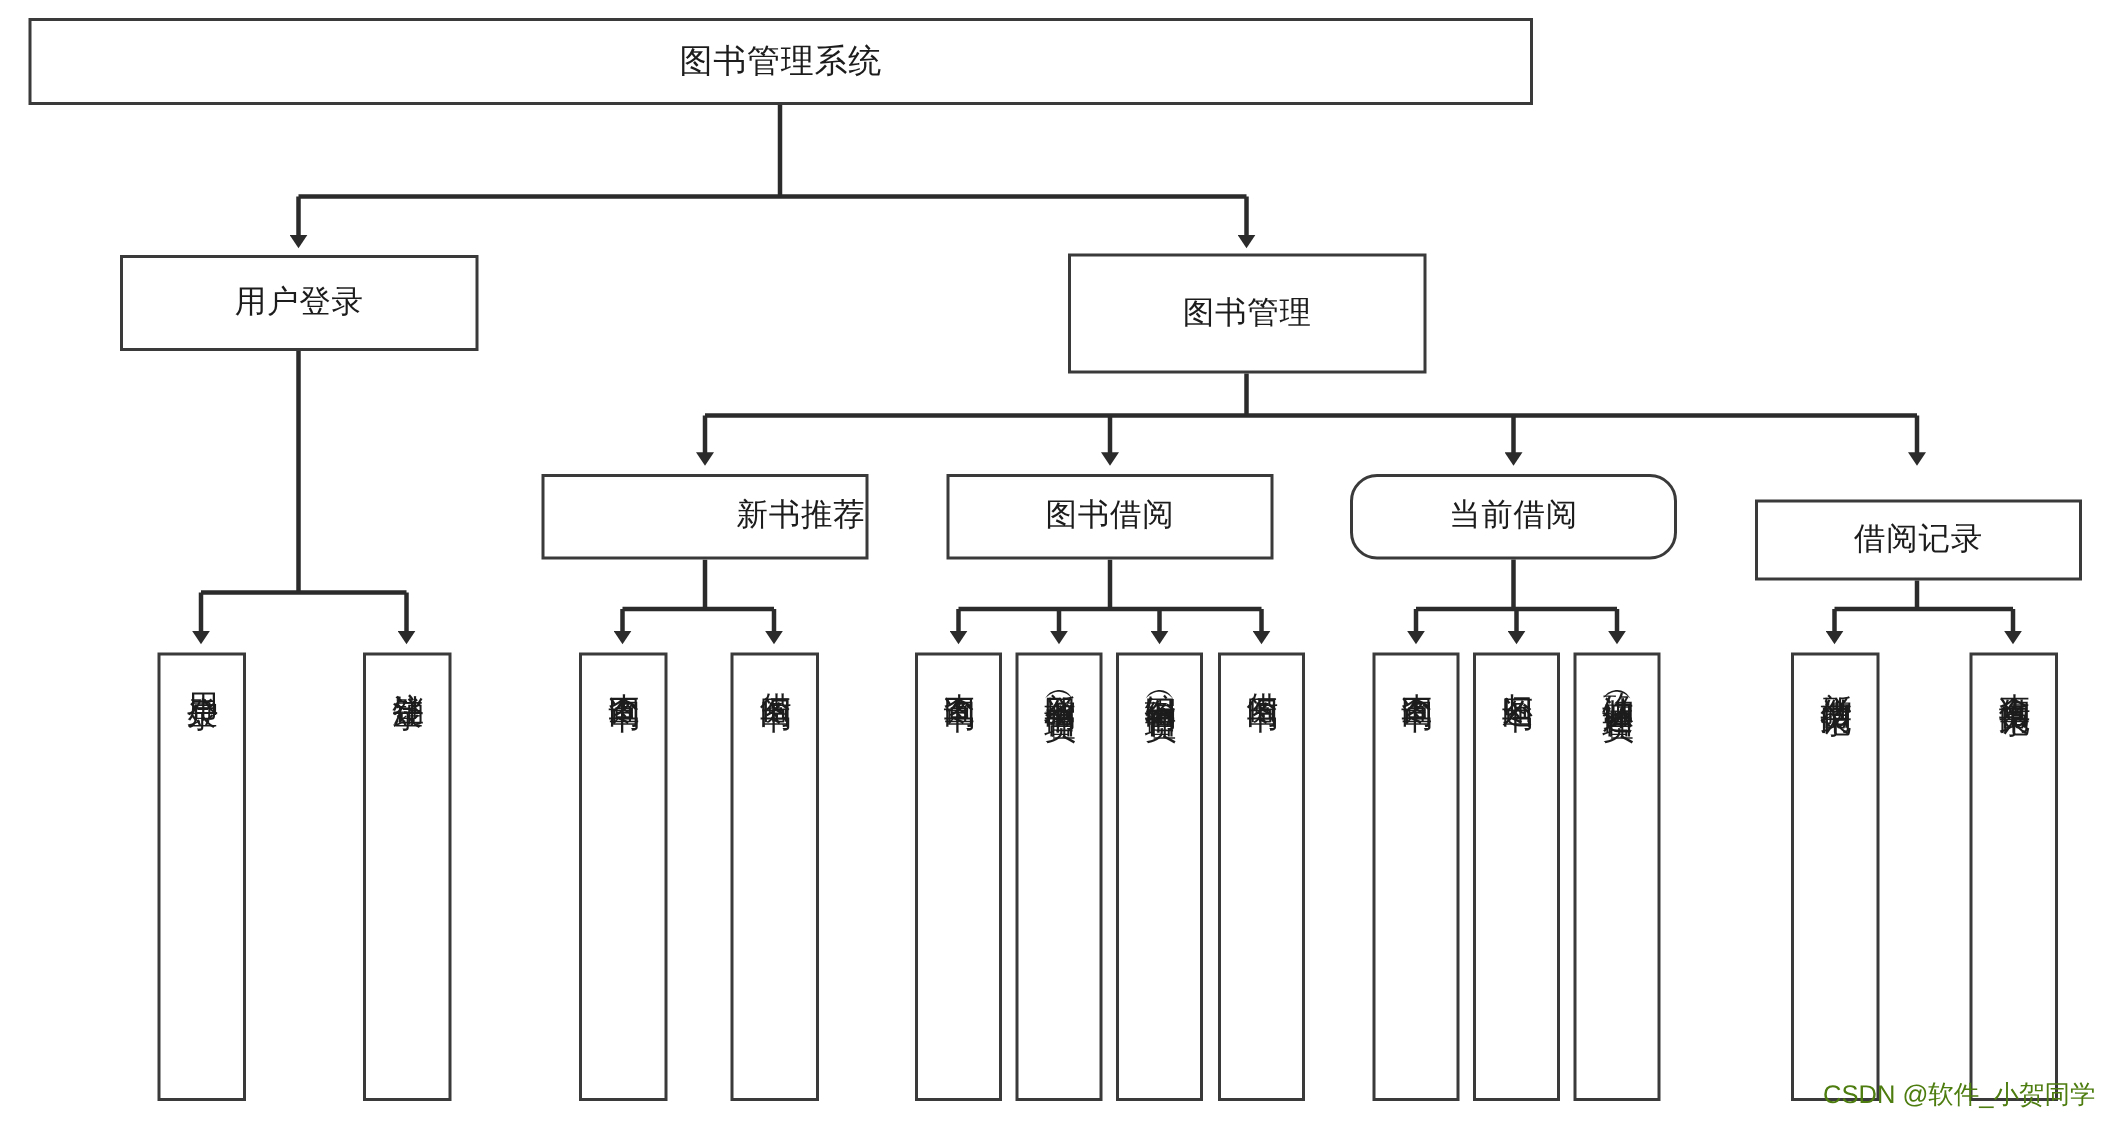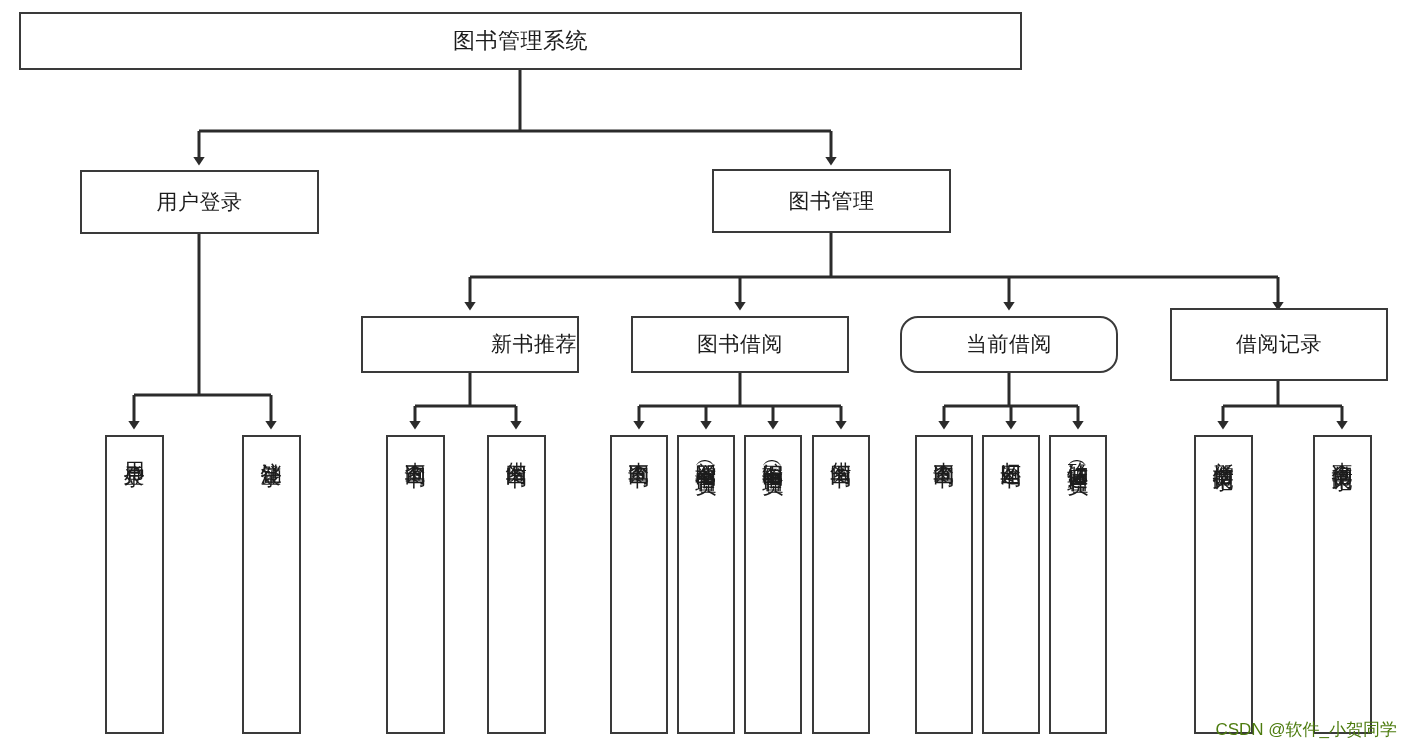--- a/index.html
+++ b/index.html
@@ -124,34 +124,34 @@
     </g>
   </svg>
 
   <div class="node root" style="left:19px; top:12px; width:1003px; height:58px;">
     <span class="label">图书管理系统</span>
   </div>
 
   <div class="node" style="left:80px; top:170px; width:239px; height:64px;">
     <span class="label">用户登录</span>
   </div>
-  <div class="node" style="left:712px; top:169px; width:239px; height:64px;">
+  <div class="node" style="left:712px; top:169px; width:239px; height:80px;">
     <span class="label">图书管理</span>
   </div>
 
   <div class="node" style="left:361px; top:316px; width:218px; height:57px;justify-content:flex-end;">
     <span class="label">新书推荐</span>
   </div>
   <div class="node" style="left:631px; top:316px; width:218px; height:57px;">
     <span class="label">图书借阅</span>
   </div>
   <div class="node" style="left:900px; top:316px; width:218px; height:57px;border-radius:18px;">
     <span class="label">当前借阅</span>
   </div>
-  <div class="node" style="left:1170px; top:308px; width:218px; height:73px;">
+  <div class="node" style="left:1170px; top:333px; width:218px; height:54px;">
     <span class="label">借阅记录</span>
   </div>
 
   <div class="node leaf" style="left:105px; top:435px; width:59px; height:299px;">
     <span class="label">用户登录</span>
   </div>
   <div class="node leaf" style="left:242px; top:435px; width:59px; height:299px;">
     <span class="label">注销登录</span>
   </div>
 

